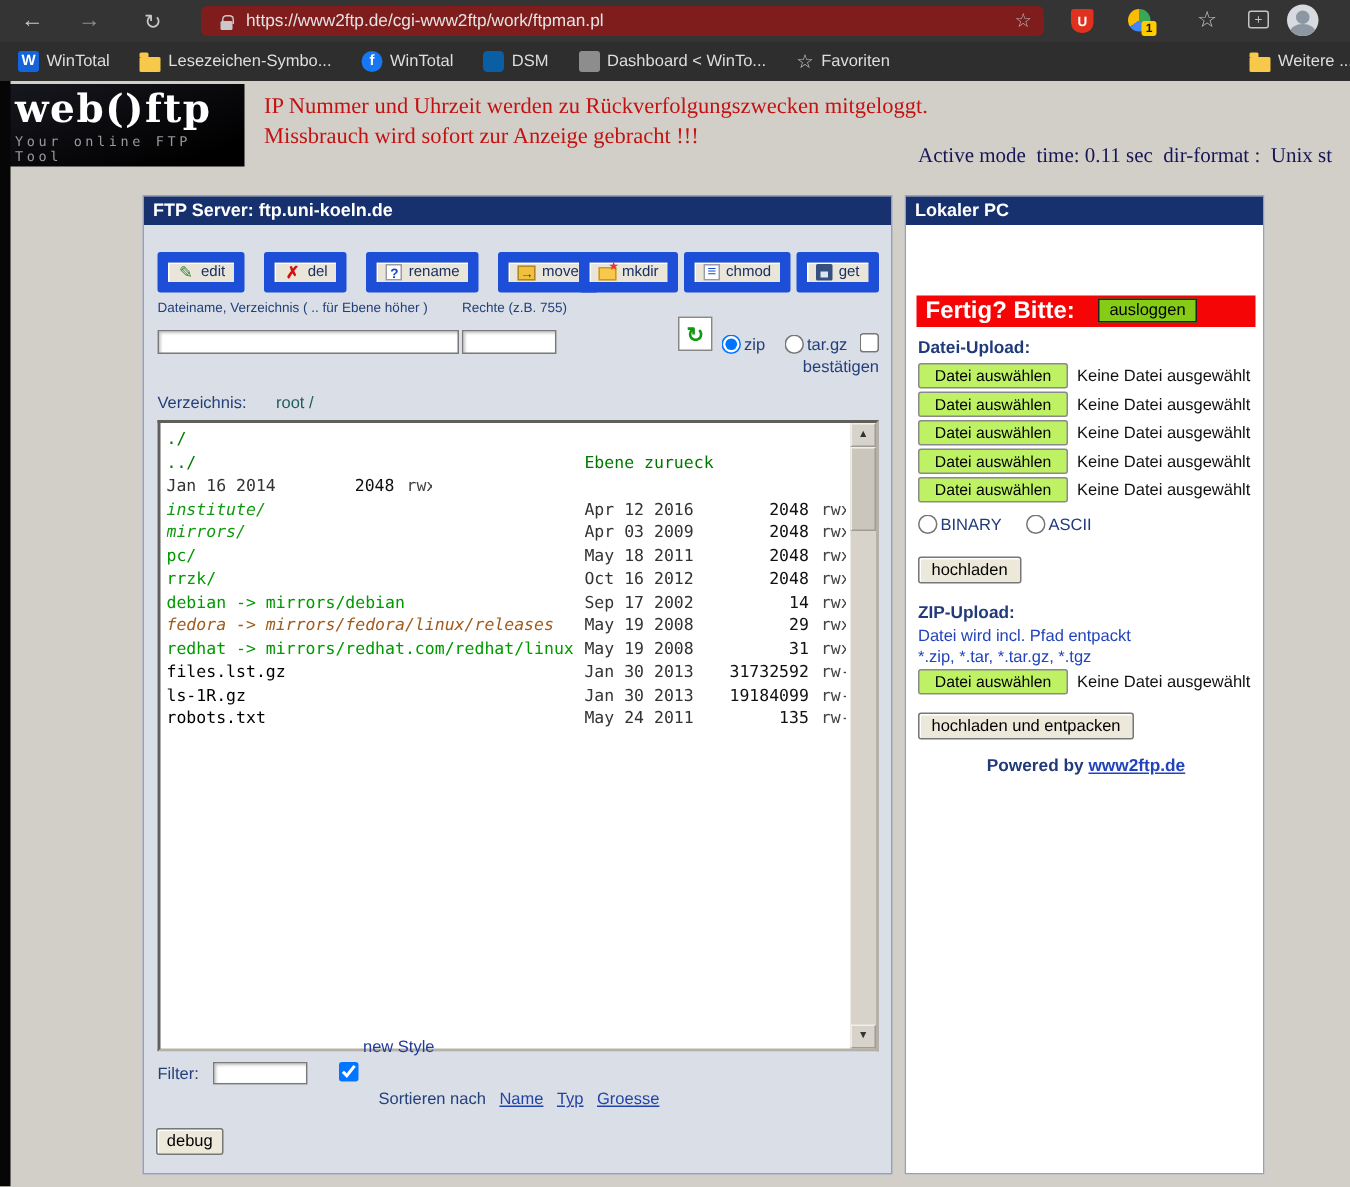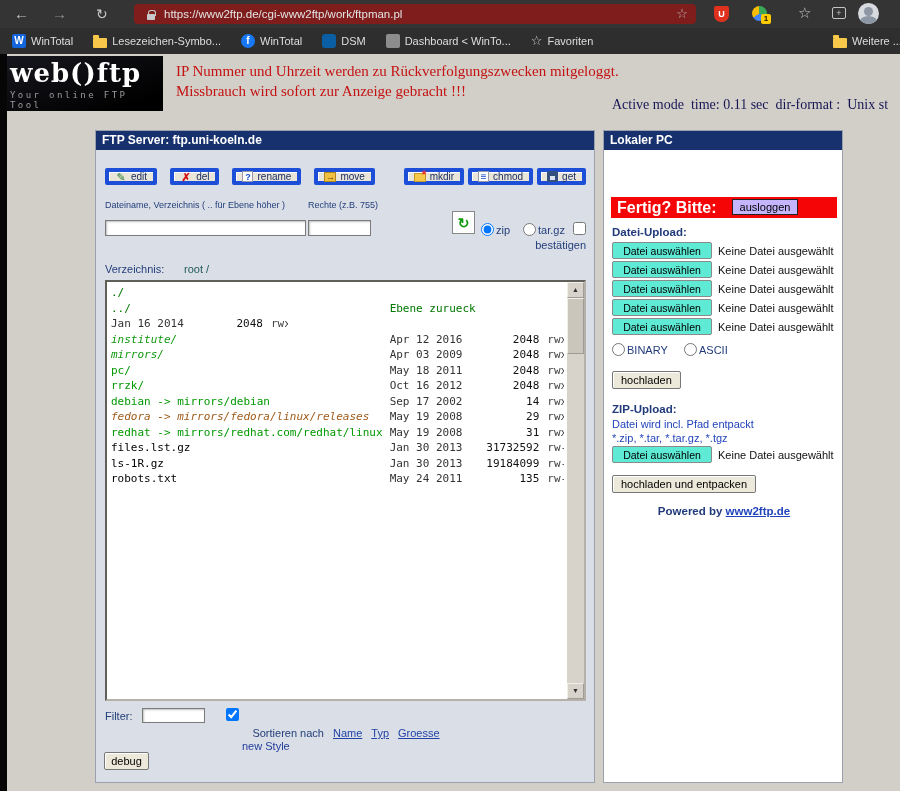--- a/index.html
+++ b/index.html
@@ -58,21 +58,21 @@
 
   
   .panel{position:absolute;top:130px;border:1px solid #9aa0ae}
   #panel-left{left:95px;width:500px;height:653px;background:#dadee7}
   #panel-right{left:603px;width:240px;height:653px;background:#fff}
   .phead{position:absolute;left:0;top:0;right:0;height:19px;background:#16316e;color:#fff;font-size:12px;font-weight:bold;line-height:19px;padding-left:6px}
 
   
   #toolbar-left{position:absolute;left:9px;top:37px;display:flex;gap:13px}
   #toolbar-right{position:absolute;right:8px;top:37px;display:flex;gap:4px}
-  .tbtn{height:17px;background:#e9e5d8;border:4px solid #1d4ed8;border-radius:2px;font-size:10px;color:#1a2e66;display:flex;align-items:center;gap:4px;padding:0 6px;box-shadow:inset 1px 1px 0 #fff}
+  .tbtn{height:27px;background:#e9e5d8;border:7px solid #1d4ed8;border-radius:2px;font-size:10px;color:#1a2e66;display:flex;align-items:center;gap:4px;padding:0 6px;box-shadow:inset 1px 1px 0 #fff}
   .tbicon{display:inline-block;width:12px;height:12px;position:relative;line-height:12px;text-align:center}
   .edit-icon::before{content:"✎";color:#2e7d32;font-size:11px}
   .delete-icon::before{content:"✗";color:#d41111;font-weight:bold;font-size:11px}
   .rename-icon{background:#fff;border:1px solid #99a;width:11px;height:11px}
   .rename-icon::before{content:"?";color:#1346c8;font-size:9px;font-weight:bold;line-height:10px;display:block}
   .move-icon{background:#f0c040;border:1px solid #b08820;width:12px;height:10px;margin-top:1px}
   .move-icon::before{content:"→";color:#6b3a00;font-size:9px;font-weight:bold;line-height:9px;display:block}
   .mkdir-icon{background:#f7c84a;border:1px solid #c49a2a;width:12px;height:9px;margin-top:2px}
   .mkdir-icon::after{content:"★";position:absolute;top:-7px;right:-3px;color:#e33;font-size:8px}
   .chmod-icon{background:#fff;border:1px solid #99a;width:11px;height:11px}
@@ -101,35 +101,35 @@
   .f-size{width:64px;text-align:right;color:#111}
   .f-perms{width:17px;overflow:hidden;margin-left:8px;color:#444}
   #vscroll{position:absolute;right:0;top:0;bottom:0;width:17px;background:#d7d3cb}
   .sb-btn{position:absolute;left:0;width:17px;height:16px;background:#d7d3cb;border:1px outset #f2efe8;font-size:7px;color:#333;text-align:center;line-height:14px;padding:0}
   #sb-up{top:0}
   #sb-down{bottom:0}
   #vthumb{position:absolute;left:0;top:16px;width:17px;height:56px;background:#cbc6bb;border:1px outset #f2efe8}
   #filter-label{left:9px;top:579px}
   #filter-input{left:46px;top:577px;width:63px;height:15px}
   #chk-newstyle{position:absolute;left:130px;top:577px}
-  #newstyle-label{left:146px;top:609px;color:#223c9a}
+  #newstyle-label{left:146px;top:561px;color:#223c9a}
   #sort-row{position:absolute;left:0;top:596px;width:500px;text-align:center;font-size:11px;color:#24407a}
   .slink{color:#2243a6;text-decoration:underline;margin-left:9px}
   .sysbtn{position:absolute;background:#ece9da;border:1px solid #777;border-radius:2px;font-size:11px;color:#000;box-shadow:inset 1px 1px 0 #fff}
   #debug-btn{left:8px;top:621px;width:45px;height:18px}
 
   
   #alert-bar{position:absolute;left:7px;top:66px;width:226px;height:21px;background:#f50505}
   #alert-text{position:absolute;left:6px;top:0;line-height:21px;font-size:16px;font-weight:bold;color:#fff}
-  #logout-btn{position:absolute;left:121px;top:2px;width:66px;height:16px;background:#c4b5fd;border:1px solid #222;font-size:11px;line-height:13px}
+  #logout-btn{position:absolute;left:121px;top:2px;width:66px;height:16px;background:#84cc16;border:1px solid #222;font-size:11px;line-height:13px}
   .boldblue{position:absolute;font-size:11.5px;font-weight:bold;color:#203a7a;white-space:nowrap}
   #upload-label{left:8px;top:95px}
   #upload-rows{position:absolute;left:8px;top:110px}
   .uprow{display:flex;align-items:center;gap:6px;height:19px}
-  .choosebtn{width:100px;height:17px;background:#5eead4;border:1px solid #8a8a8a;border-radius:2px;font-size:10.5px;line-height:14px}
+  .choosebtn{width:100px;height:17px;background:#bef264;border:1px solid #8a8a8a;border-radius:2px;font-size:10.5px;line-height:14px}
   .upstatus{font-size:11px;color:#101010;white-space:nowrap}
   #radio-binary{position:absolute;left:8px;top:212px}
   #binary-label{left:23px;top:213px;color:#203a7a}
   #radio-ascii{position:absolute;left:80px;top:212px}
   #ascii-label{left:95px;top:213px;color:#203a7a}
   #upload-btn{left:8px;top:240px;height:18px;padding:0 8px}
   #zip-label{left:8px;top:272px}
   .zipnote{position:absolute;font-size:11px;color:#2244bb;white-space:nowrap}
   #zip-note1{left:8px;top:287px}
   #zip-note2{left:8px;top:301px}

